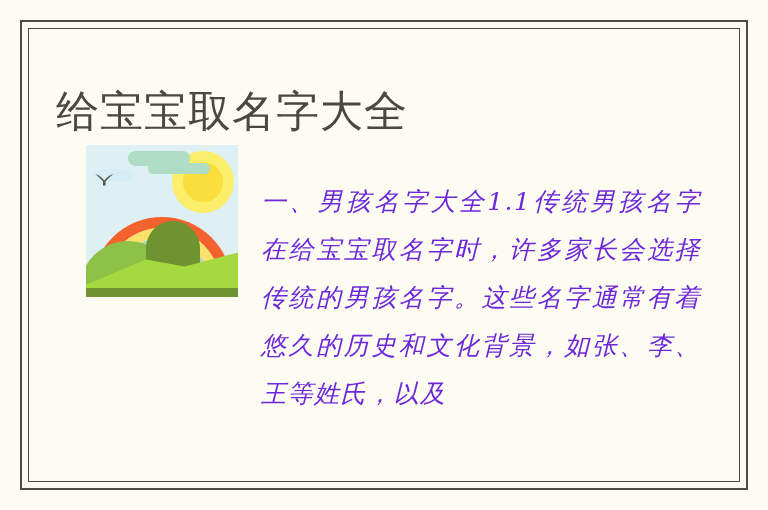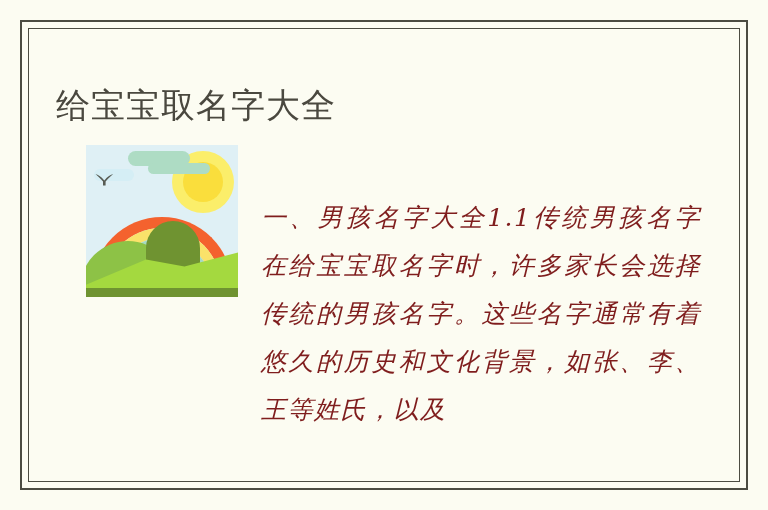--- a/index.html
+++ b/index.html
@@ -49,21 +49,21 @@
     top: 28px;
     right: 28px;
     bottom: 28px;
     box-sizing: border-box;
   }
 
   .page-title {
     position: absolute;
     left: 28px;
     top: 33px;
-    font-size: 34px;
+    font-size: 43px;
     line-height: 42px;
     letter-spacing: 1px;
     color: #4a483f;
     font-family: "Liberation Sans", "DejaVu Sans", sans-serif;
     font-weight: normal;
     white-space: nowrap;
   }
 
   .article-row {
     position: absolute;
@@ -199,28 +199,28 @@
     bottom: 0;
     width: 100%;
     height: 9px;
     background: #6f9331;
   }
 
   
   .article-text {
     position: absolute;
     left: 205px;
-    top: 24px;
+    top: 8px;
     width: 440px;
     font-family: "DejaVu Serif", "Liberation Serif", serif;
     font-style: italic;
     font-size: 25px;
     line-height: 48px;
     letter-spacing: 1.5px;
-    color: #7f1d1d;
+    color: #6d28d9;
     text-align: justify;
     word-break: break-all;
   }
 </style>
 </head>
 <body>
 
 <div id="page">
 
   <div class="frame-outer"></div>

